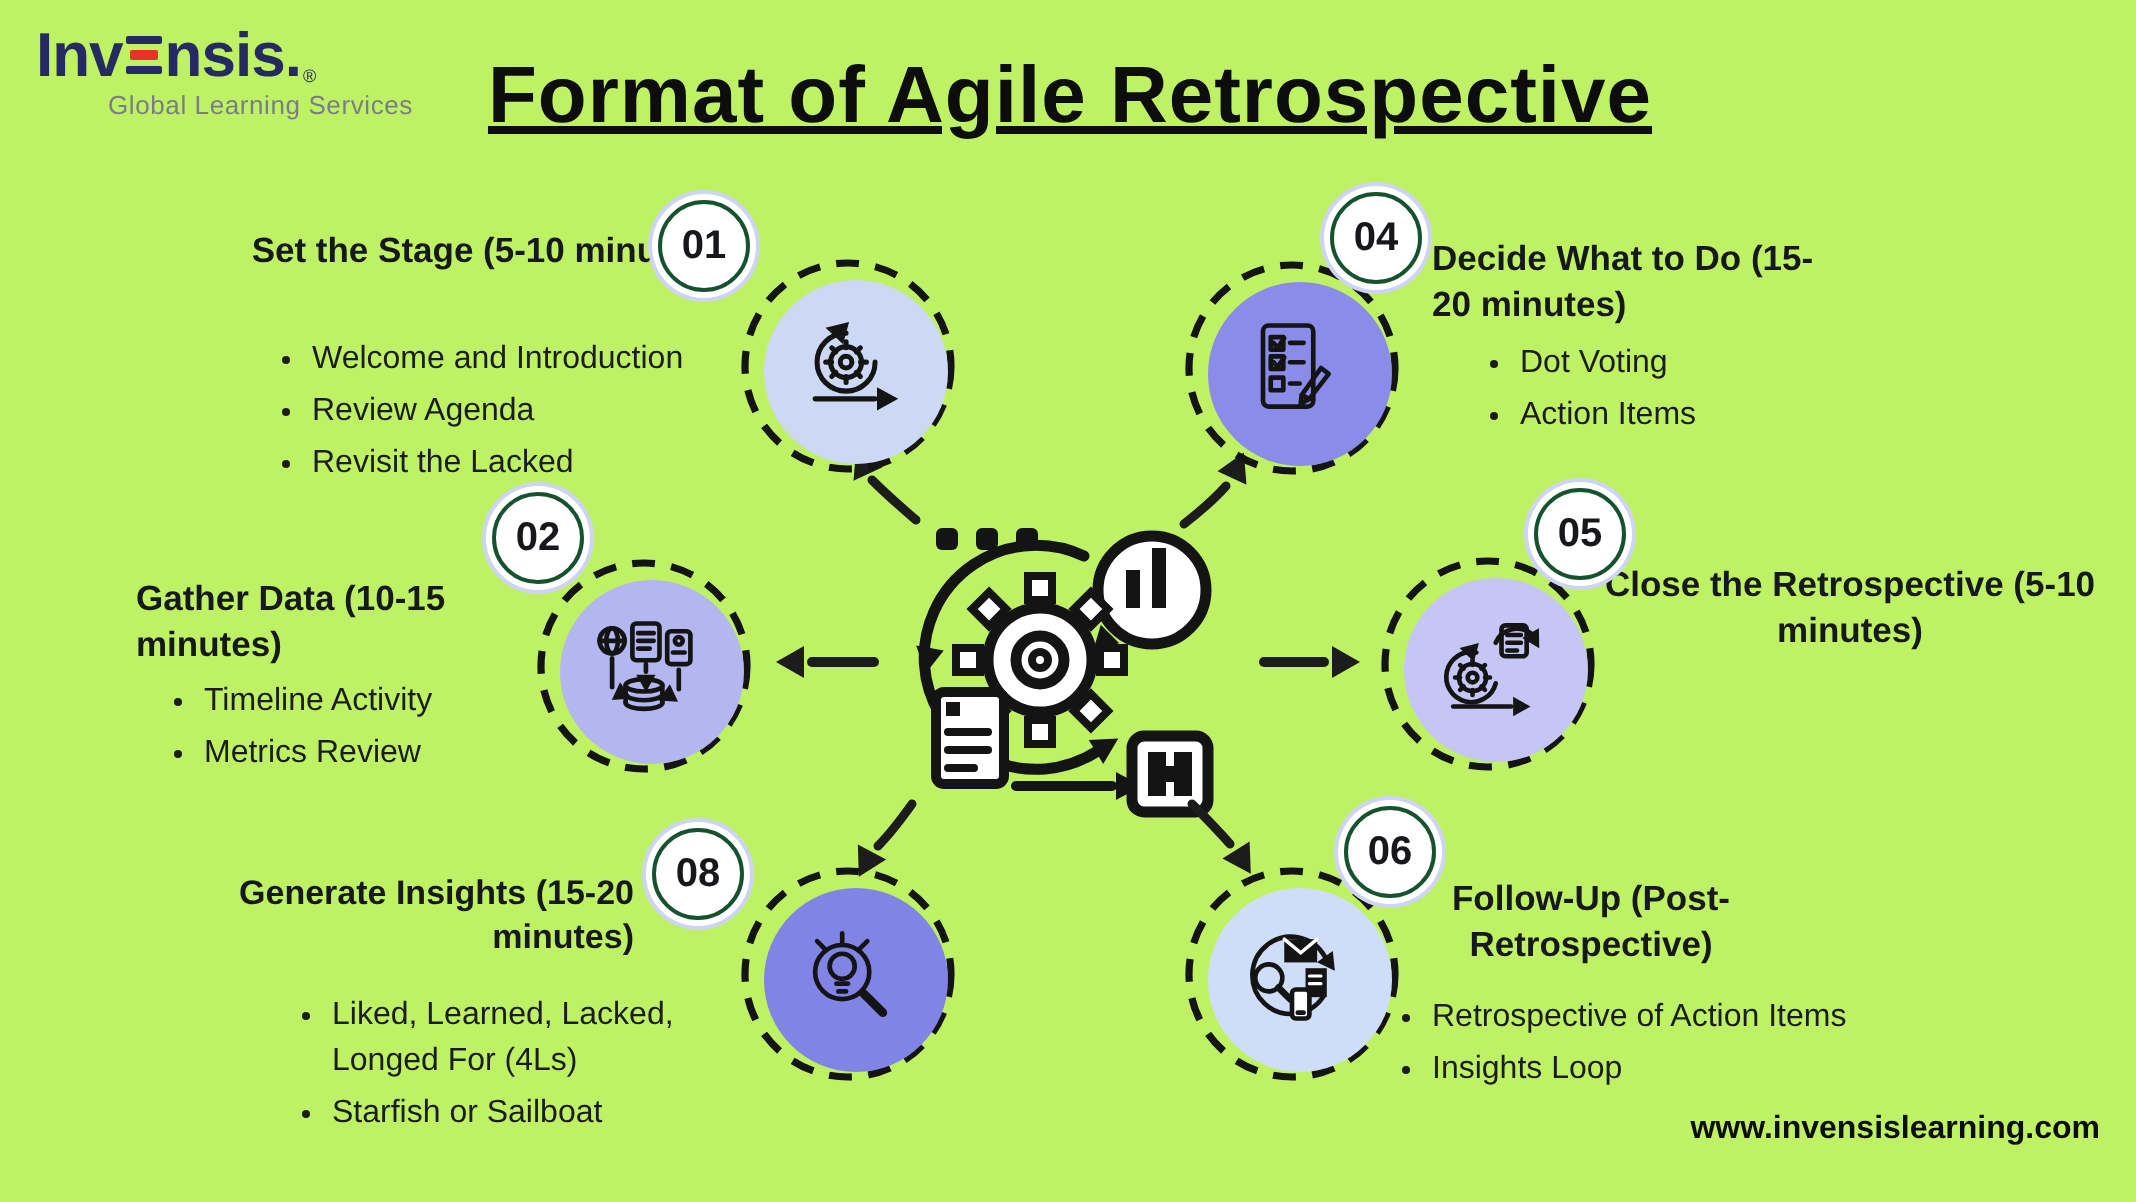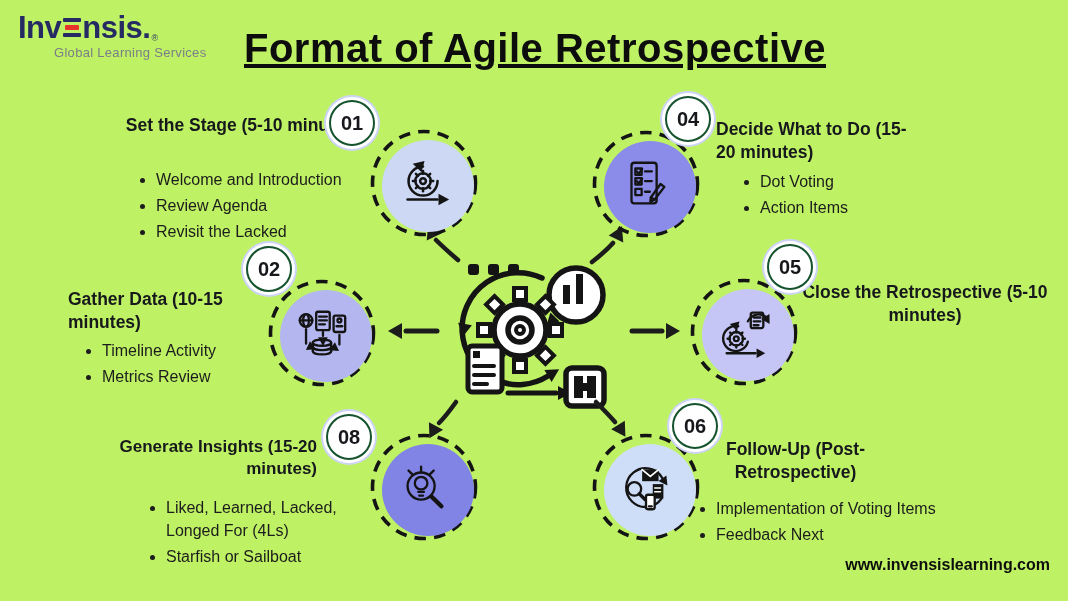--- a/index.html
+++ b/index.html
@@ -249,22 +249,22 @@
       </svg>
     </div>
   </div>
 
   <div class="step s6">
     <div class="badge">
         <span>06</span>
       </div>
     <div class="title">Follow-Up (Post-Retrospective)</div>
     <ul class="bullets">
-      <li>Implementation of Voting Items</li>
-      <li>Feedback Next</li>
+      <li>Retrospective of Action Items</li>
+      <li>Insights Loop</li>
     </ul>
     <div class="iconwrap">
       <svg class="ring" width="110" height="110">
         <circle cx="55" cy="55" r="51.5" fill="none" stroke="#141414" stroke-width="3.6" stroke-dasharray="11.5 8.2"></circle>
       </svg>
       <div class="fill" style="background: rgb(207, 222, 248);"></div>
       <svg class="icon" width="58" height="58" viewBox="0 0 60 60" fill="none" stroke="#141414" stroke-width="2.4" stroke-linecap="round">
         <path d="M46,42 A20,20 0 1 1 47,21"></path>
         <path d="M0,-5 L9,0 L0,5 Z" fill="#141414" stroke="none" transform="translate(47,21) rotate(55)"></path>
         <circle cx="18" cy="32" r="7"></circle>

